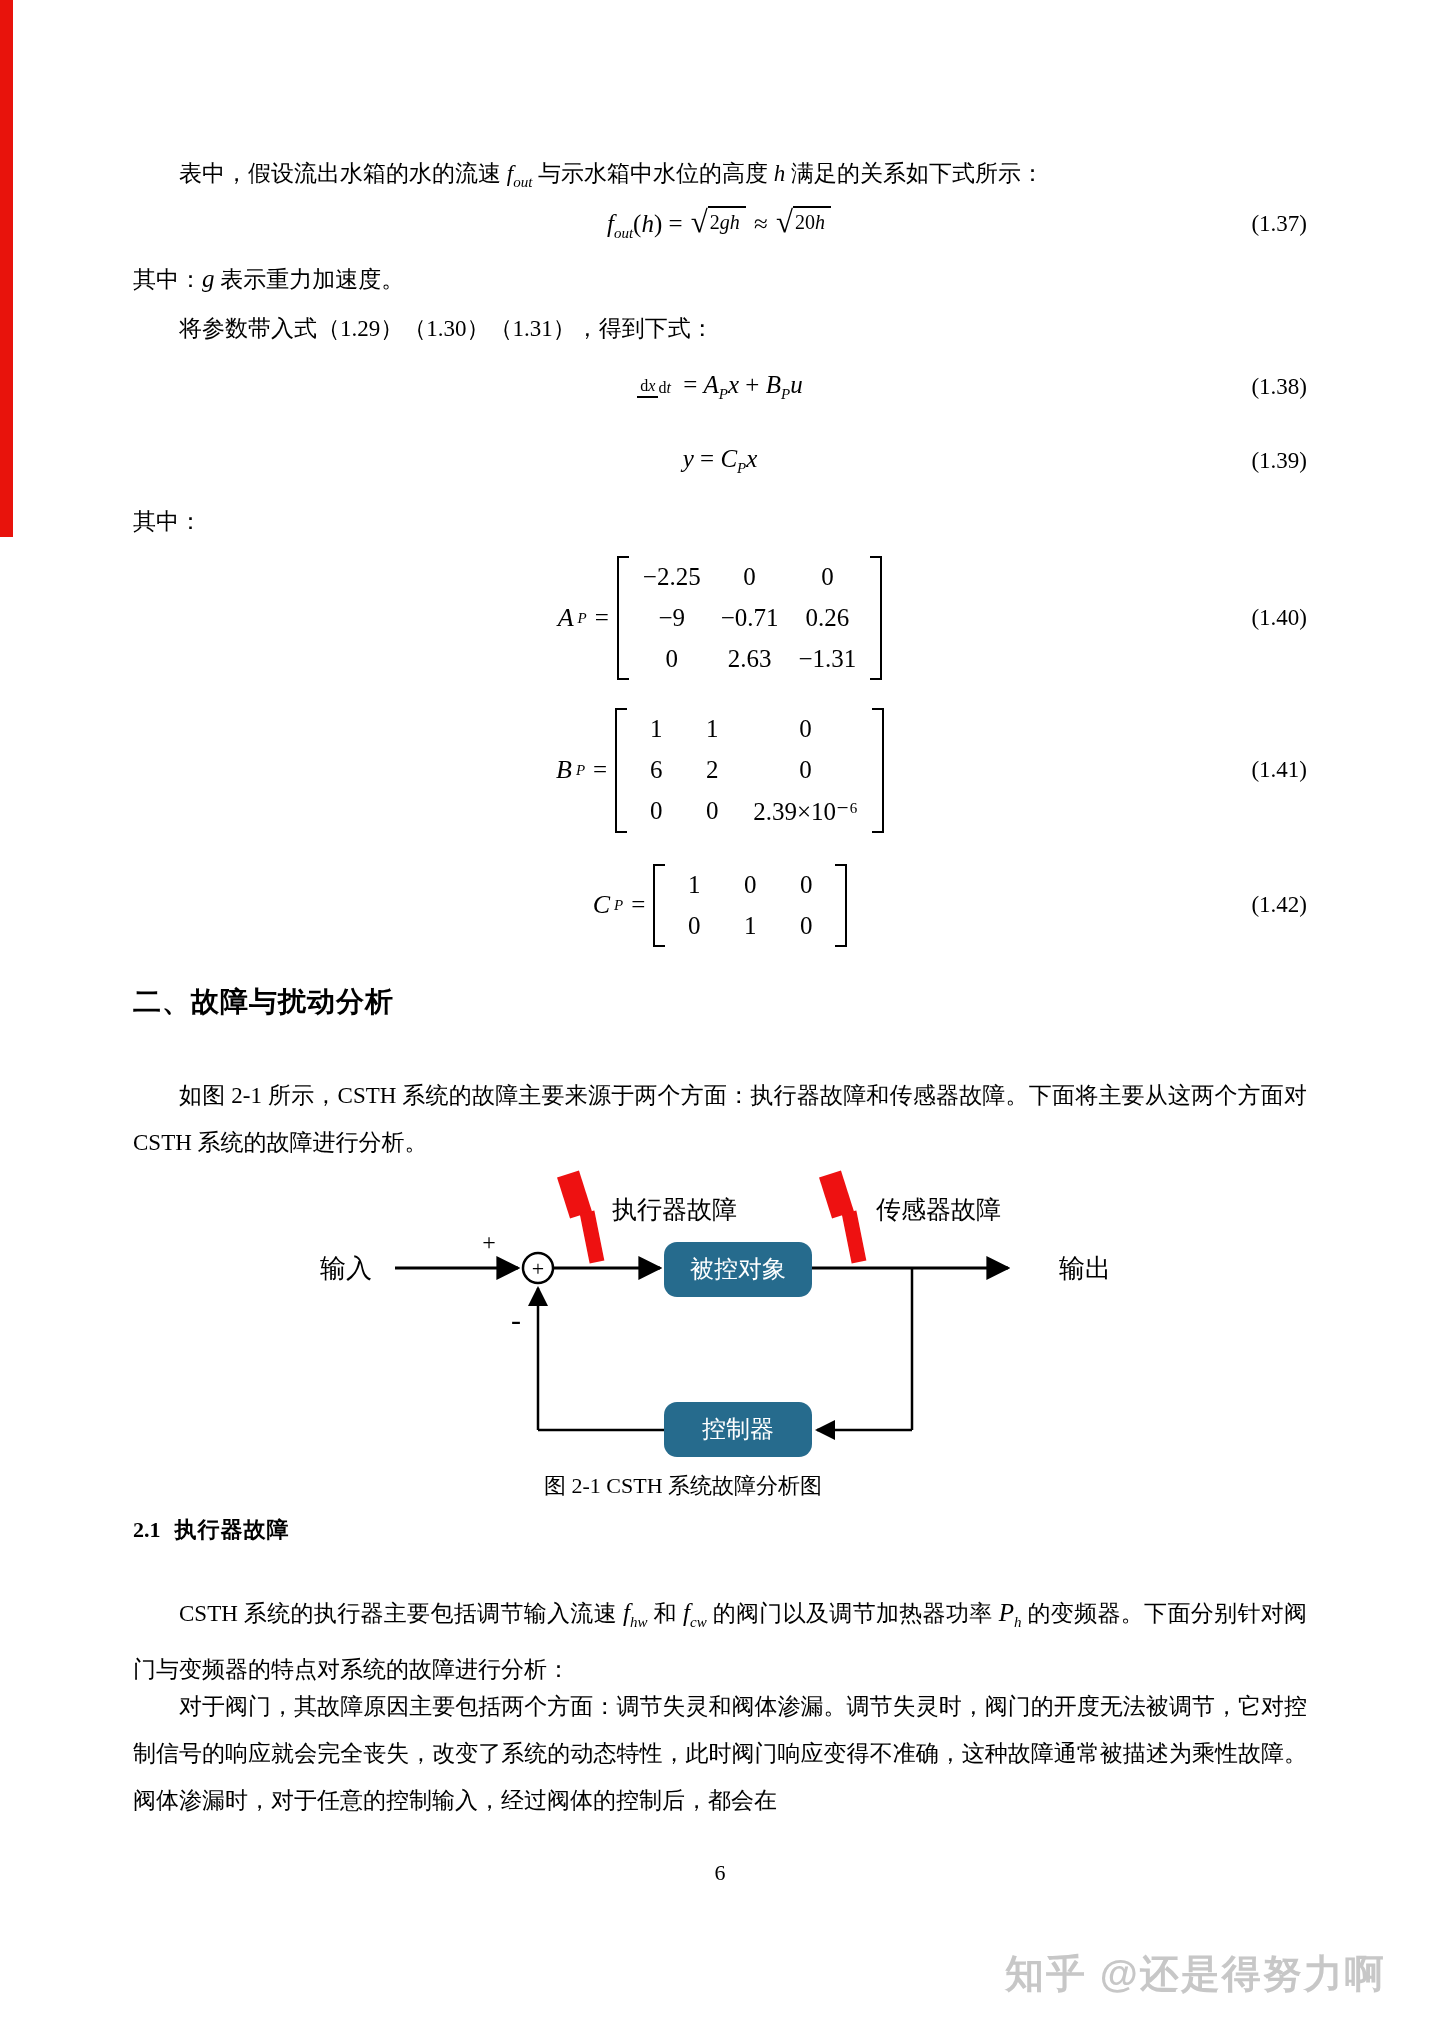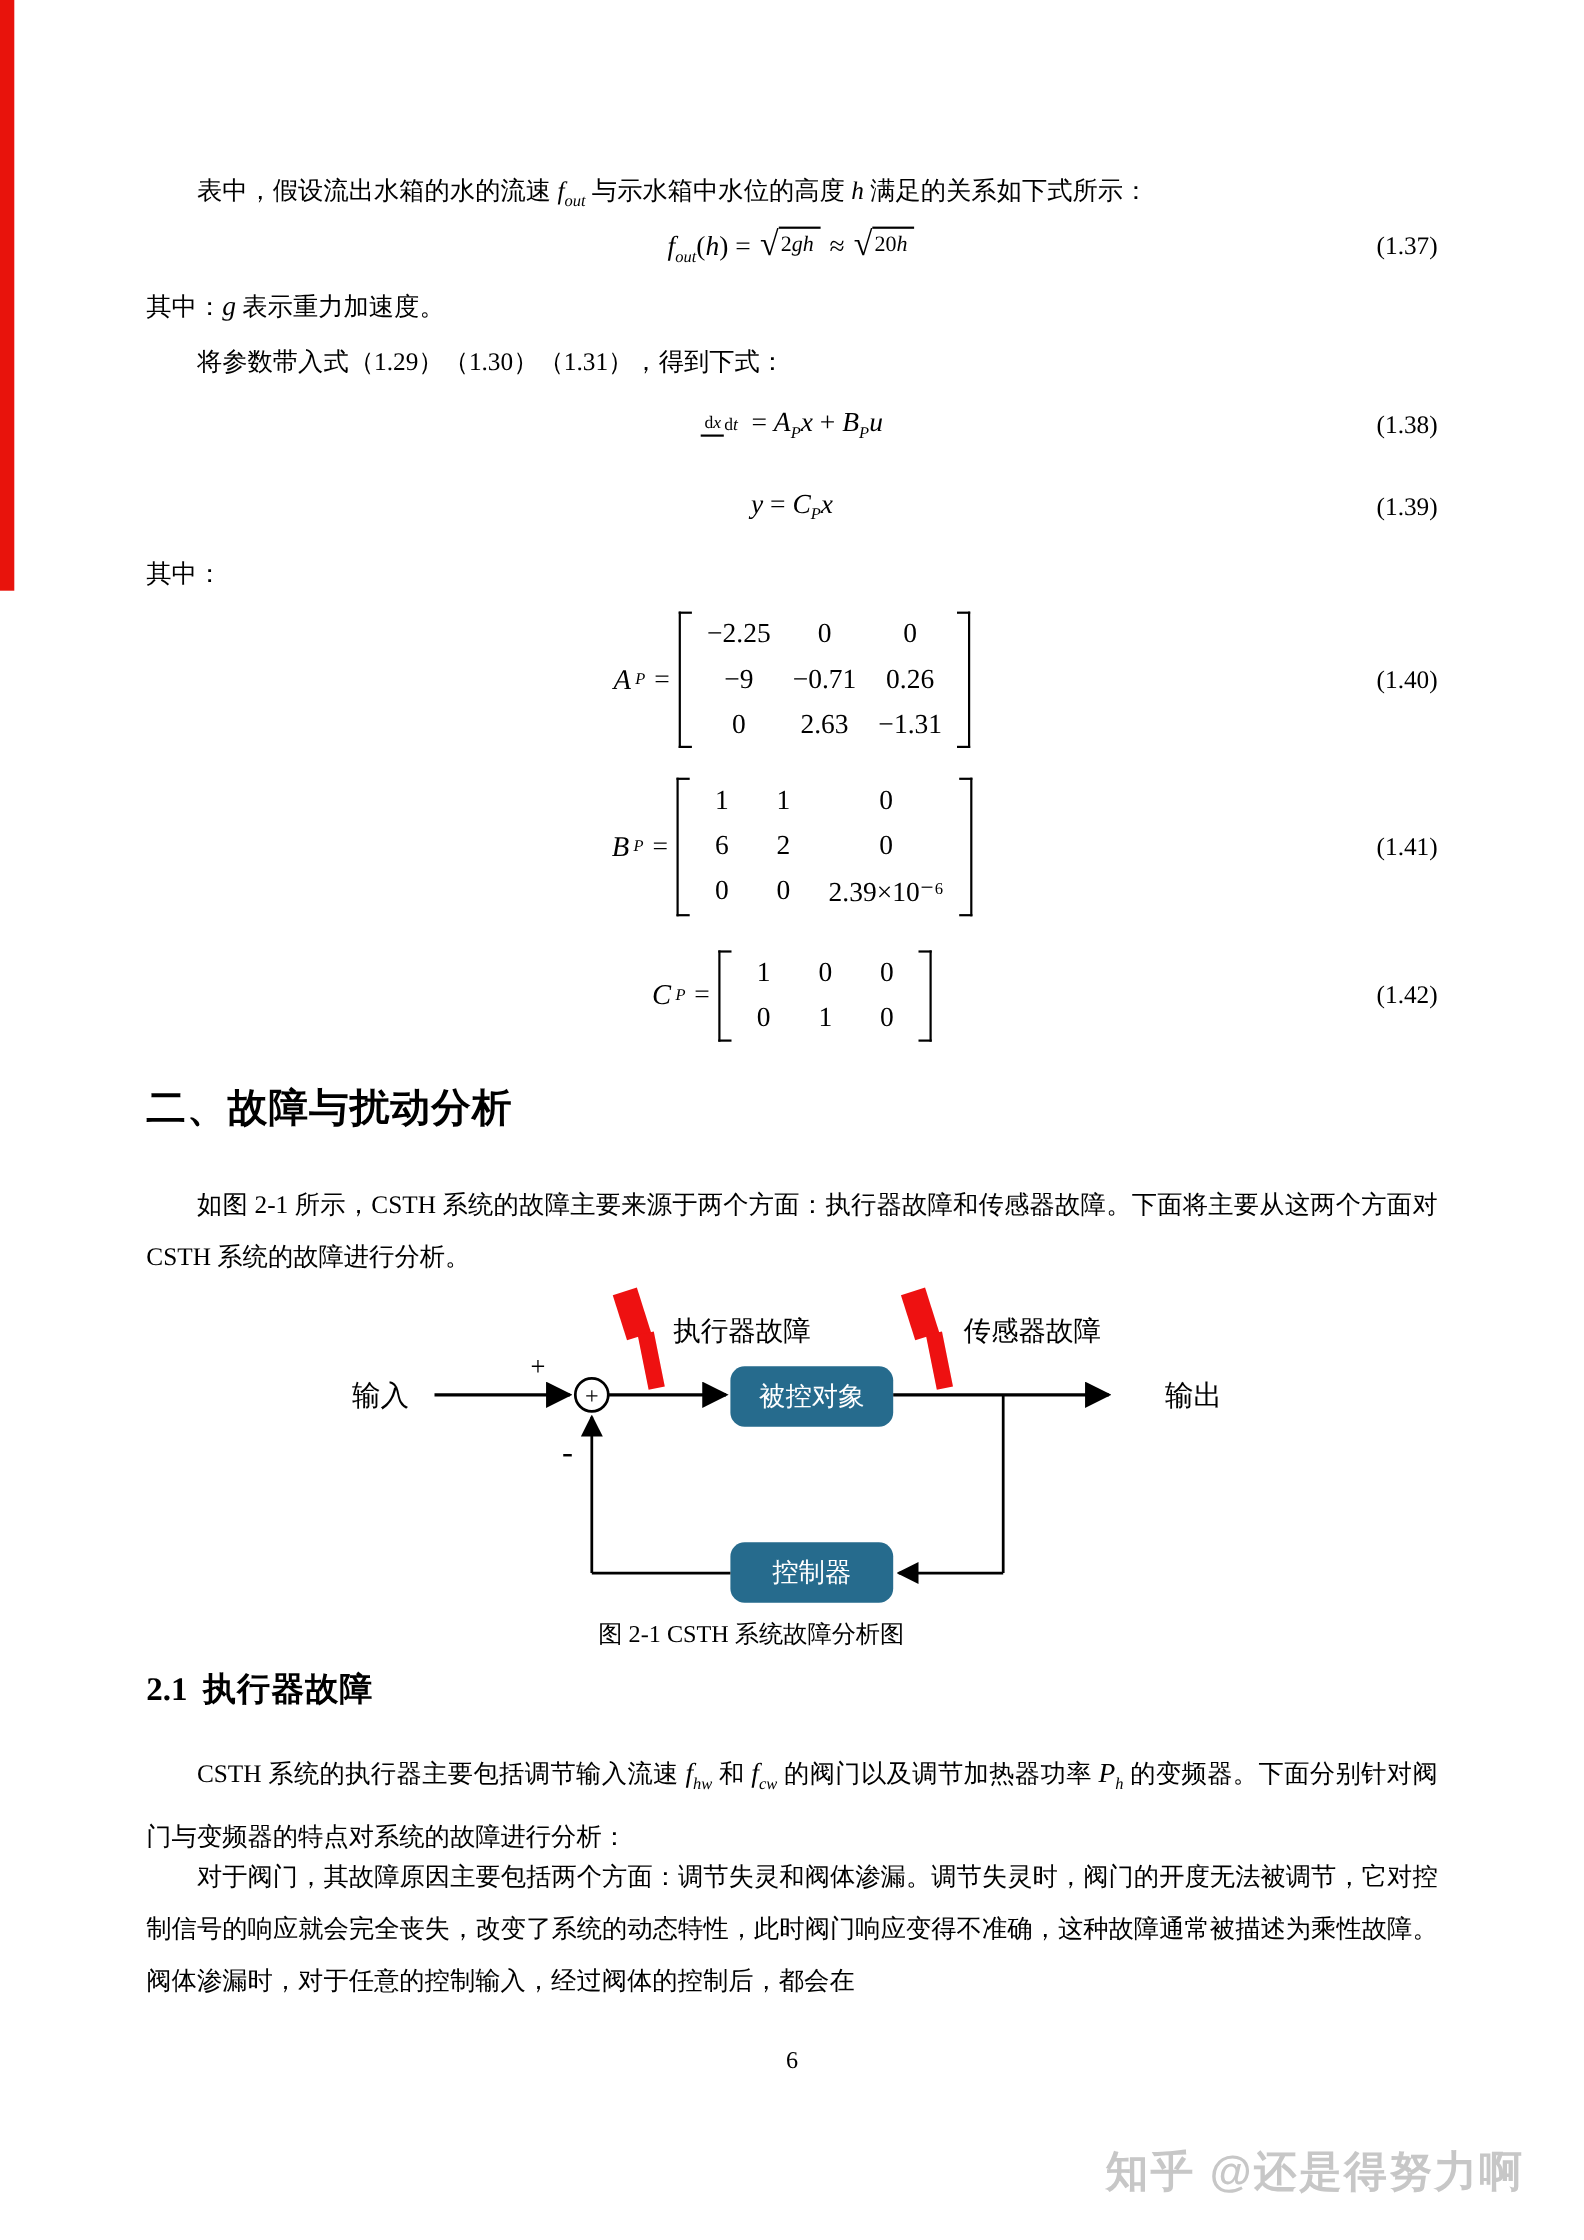--- a/index.html
+++ b/index.html
@@ -24,22 +24,22 @@
   .matrix{display:inline-flex;align-items:center;}
   .mb{width:10px;align-self:stretch;}
   .mb.l{border-left:2.5px solid #000;border-top:2.5px solid #000;border-bottom:2.5px solid #000;margin-right:12px;}
   .mb.r{border-right:2.5px solid #000;border-top:2.5px solid #000;border-bottom:2.5px solid #000;margin-left:12px;}
   .cells{display:grid;row-gap:13px;padding:7px 2px;font-size:25px;font-style:normal;}
   .cells span{text-align:center;min-width:30px;}
   .g3{grid-template-columns:repeat(3,auto);column-gap:20px;}
   .g3t{grid-template-columns:repeat(3,auto);column-gap:26px;}
   .mlabel{font-size:26px;font-style:italic;margin-right:4px;}
   .heading1{position:absolute;left:133px;font-family:Liberation Serif, serif;
-            font-weight:bold;font-size:36px;letter-spacing:1px;}
-  .heading2{position:absolute;left:133px;font-weight:bold;font-size:30px;}
+            font-weight:bold;font-size:28px;letter-spacing:1px;}
+  .heading2{position:absolute;left:133px;font-weight:bold;font-size:22px;}
   .heading2 .hnum{font-family:"Liberation Serif",serif;margin-right:14px;}
   .heading2 .htxt{font-family:"Liberation Sans","DejaVu Sans",sans-serif;letter-spacing:1px;}
   .caption{position:absolute;left:133px;width:1100px;text-align:center;font-size:22px;}
   .pagenum{position:absolute;left:133px;width:1174px;text-align:center;font-size:22px;}
   .watermark{position:absolute;left:1005px;top:1947px;font-family:"Liberation Sans","DejaVu Sans",sans-serif;
              font-weight:bold;font-size:39px;color:#c7c7c7;letter-spacing:2px;
              text-shadow:1px 1px 0 #ffffff;}
   svg text{font-family:"Liberation Serif","DejaVu Serif",serif;}
 </style>
 </head>

